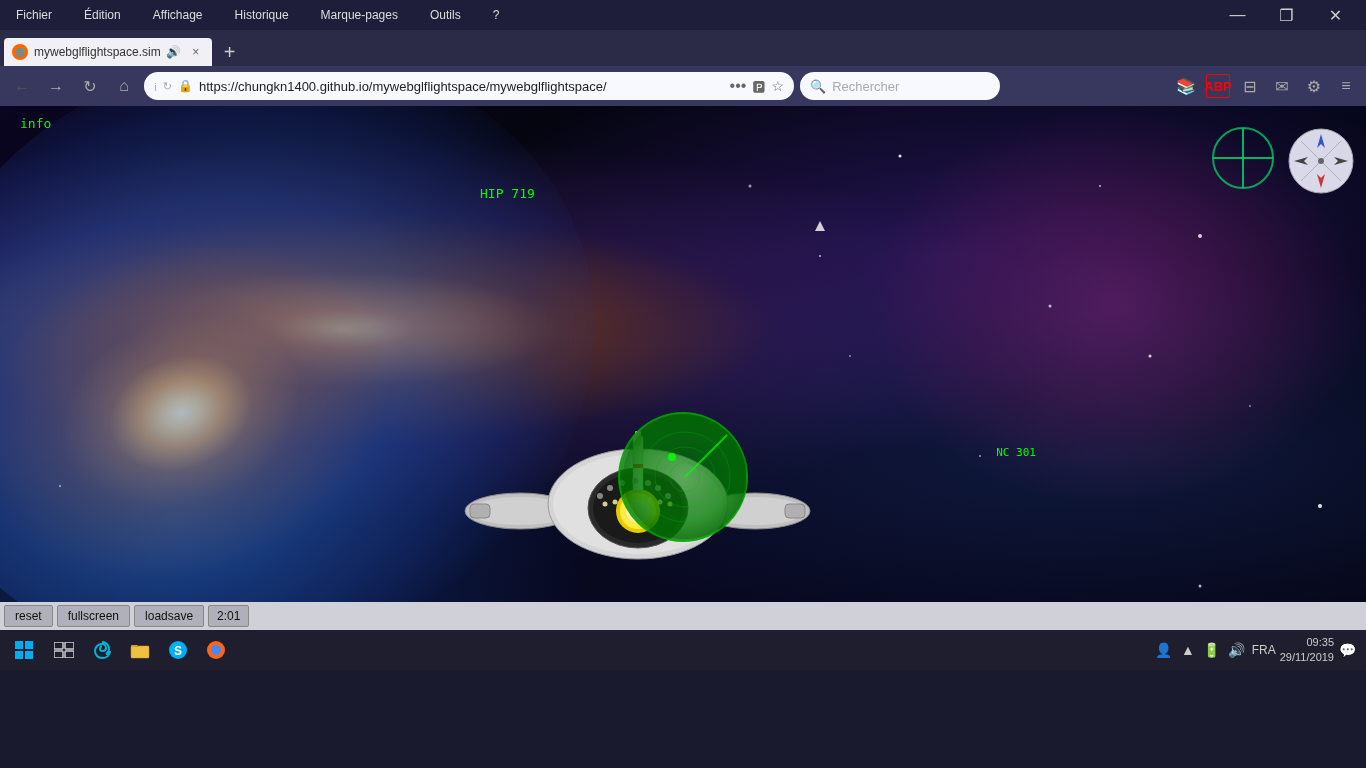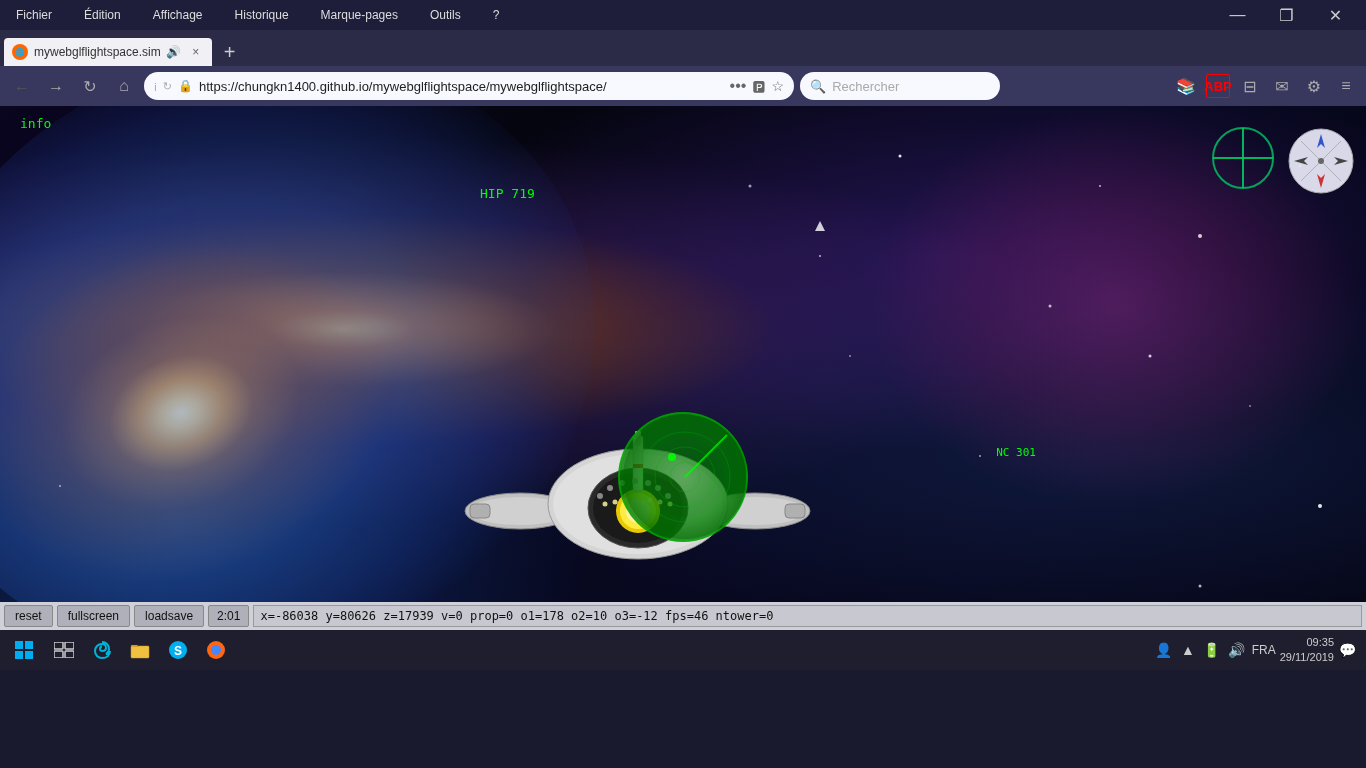--- a/index.html
+++ b/index.html
@@ -626,21 +626,20 @@
       <circle cx="52" cy="45" r="4" fill="rgba(0,255,0,0.9)"></circle>
     </svg>
   </div>
 </div>
 
 <div id="statusbar">
   <button class="status-btn">reset</button>
   <button class="status-btn">fullscreen</button>
   <button class="status-btn">loadsave</button>
   <div class="status-time">2:01</div>
-  <div class="status-info">x=-86038  y=80626  z=17939  v=0  prop=0  o1=178 o2=10 o3=-12 fps=46 ntower=0</div>
 </div>
 
 <div id="taskbar">
   <div class="taskbar-start">
     <svg width="20" height="20" viewBox="0 0 20 20" xmlns="http://www.w3.org/2000/svg">
       <rect x="1" y="1" width="8" height="8" fill="#00adef"></rect>
       <rect x="11" y="1" width="8" height="8" fill="#00adef"></rect>
       <rect x="1" y="11" width="8" height="8" fill="#00adef"></rect>
       <rect x="11" y="11" width="8" height="8" fill="#00adef"></rect>
     </svg>

